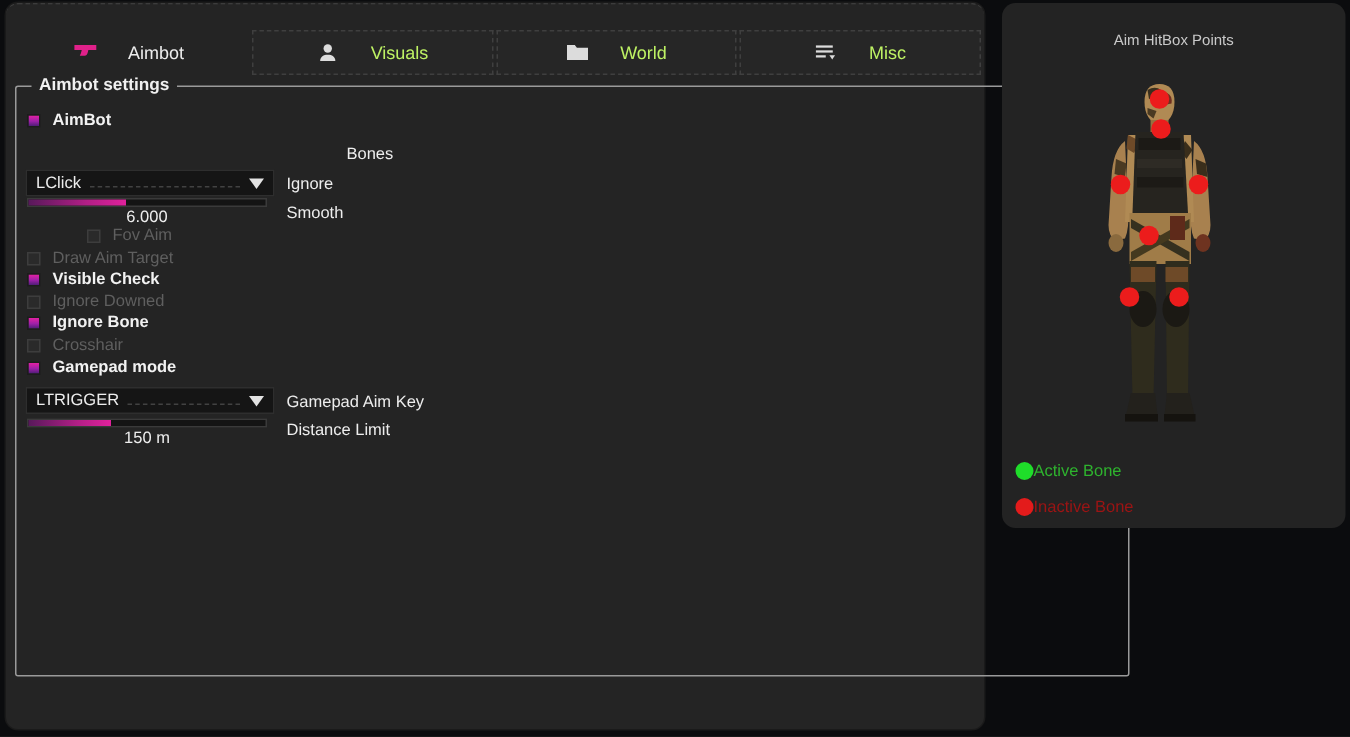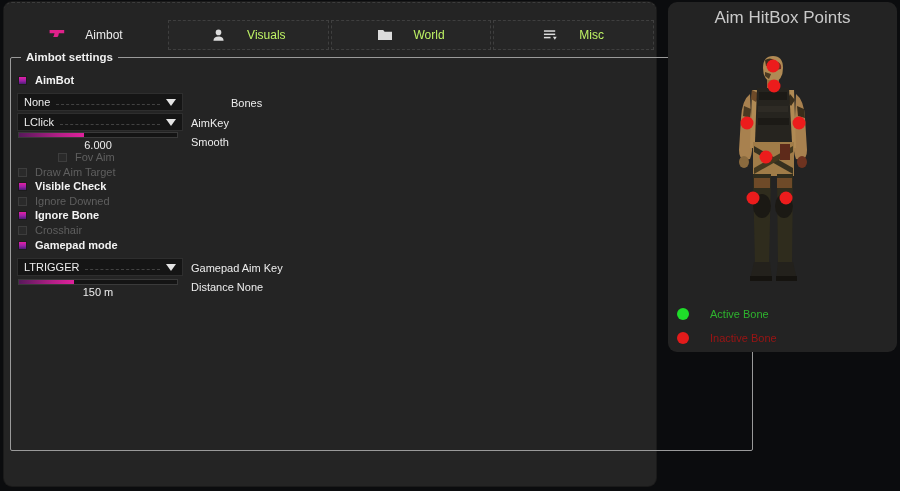--- a/index.html
+++ b/index.html
@@ -78,27 +78,27 @@
   }
   .slider .sval { text-align:center; color:#ededed; margin-top:1px; }
 
   .ctl-label { position:absolute; color:#ededed; white-space:nowrap; }
 
   
   .panel {
     position:absolute; left:668px; top:2px; width:229px; height:350px;
     background:#232323; border-radius:9px;
   }
-  .panel-title { text-align:center; padding-top:6px; color:#c9c9c9; font-size:17px; }
+  .panel-title { text-align:center; padding-top:20px; color:#c9c9c9; font-size:10px; }
   .model-wrap { position:absolute; left:66px; top:52px; width:80px; height:233px; }
   .hit-dot {
     position:absolute; width:13px; height:13px; border-radius:50%;
     transform:translate(-50%,-50%);
   }
-  .legend-row { position:absolute; left:9px; display:flex; align-items:center; gap:21px; height:13px; }
+  .legend-row { position:absolute; left:9px; display:flex; align-items:center; gap:0; height:13px; }
   .legend-dot { width:12px; height:12px; border-radius:50%; flex:none; }
 </style>
 </head>
 <body>
 
 <div class="window">
 
   <div class="tabbar">
     <div class="tab active">
       <span class="ticon">
@@ -141,33 +141,28 @@
   </div>
 
   <div class="groupbox">
     <span class="groupbox-title">Aimbot settings</span>
 
     <div class="chk on" style="left:7px; top:16px;">
       <span class="box"></span>
       <span class="lbl">AimBot</span>
     </div>
 
-    <div class="dropdown" style="left:6px; top:35px;">
-      <span class="val">None</span>
-      <span class="leader"></span>
-      <span class="arrow"></span>
-    </div>
     <span class="ctl-label" style="left:180px; top:39px;padding-left:40px;">Bones</span>
 
     <div class="dropdown" style="left:6px; top:55px;">
       <span class="val">LClick</span>
       <span class="leader"></span>
       <span class="arrow"></span>
     </div>
-    <span class="ctl-label" style="left:180px; top:59px;">AimKey</span>
+    <span class="ctl-label" style="left:180px; top:59px;">Ignore</span>
 
     <div class="slider" style="left:7px; top:74px;">
       <div class="track">
         <div class="fill" style="width: 41%;"></div>
       </div>
       <div class="sval">6.000</div>
     </div>
     <span class="ctl-label" style="left:180px; top:78px;">Smooth</span>
 
     <div class="chk" style="left:7px; top:93px;padding-left:40px;">
@@ -205,21 +200,21 @@
       <span class="arrow"></span>
     </div>
     <span class="ctl-label" style="left:180px; top:204px;">Gamepad Aim Key</span>
 
     <div class="slider" style="left:7px; top:221px;">
       <div class="track">
         <div class="fill" style="width: 35%;"></div>
       </div>
       <div class="sval">150 m</div>
     </div>
-    <span class="ctl-label" style="left:180px; top:223px;">Distance None</span>
+    <span class="ctl-label" style="left:180px; top:223px;">Distance Limit</span>
   </div>
 </div>
 
 <div class="panel">
   <div class="panel-title">Aim HitBox Points</div>
 
   <div class="model-wrap">
     <svg viewBox="0 0 80 233" width="80" height="233">
 
       <path d="M16 40 Q8 46 7 64 L5 96 Q5 104 10 106 L16 105 Q19 98 18 86 Z" fill="#a8814f"></path>

